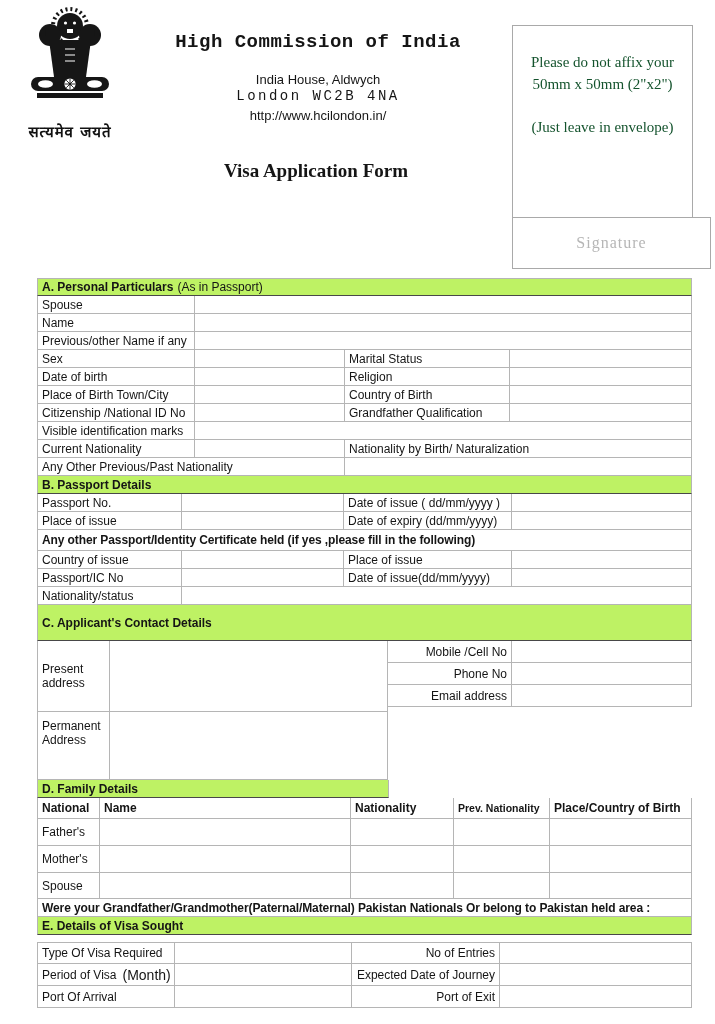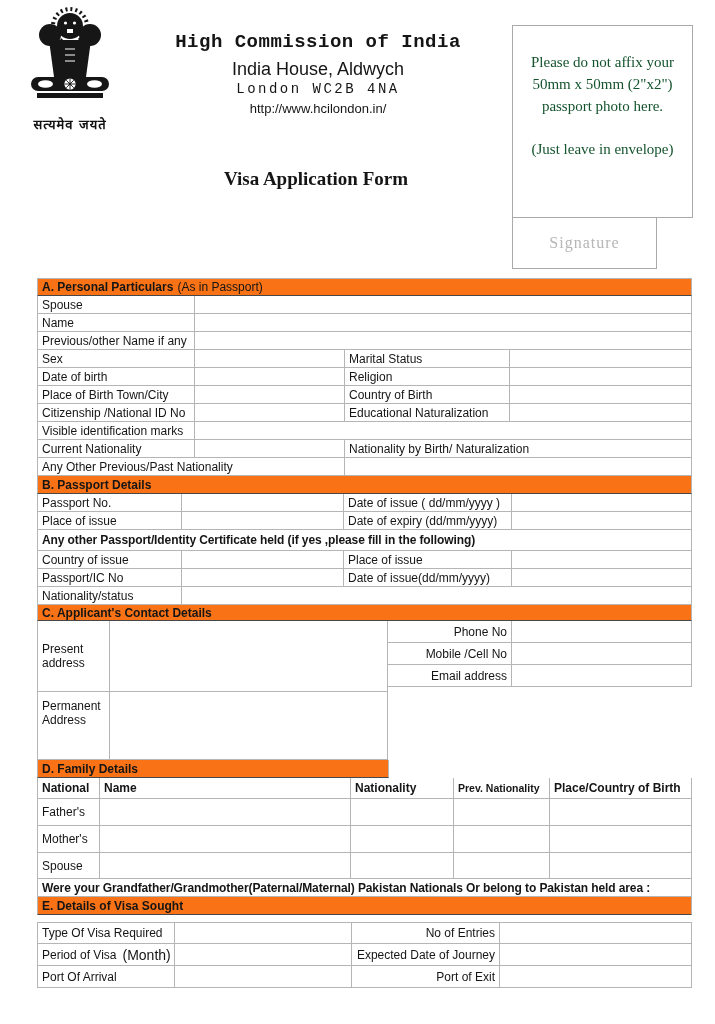--- a/index.html
+++ b/index.html
@@ -1,69 +1,69 @@
 <!DOCTYPE html>
 <html><head>
 <meta charset="utf-8">
 <style>
   html,body{margin:0;padding:0;background:#fff;}
   .page{position:relative;width:715px;height:1024px;background:#fff;overflow:hidden;
         font-family:"Liberation Sans",sans-serif;color:#151515;}
 
   
   .emblem{position:absolute;left:28px;top:5px;width:84px;text-align:center;}
-  .emblem-caption{font-family:"DejaVu Sans",sans-serif;font-size:13px;font-weight:bold;
-                  margin-top:10px;color:#111;letter-spacing:1px;}
+  .emblem-caption{font-family:"DejaVu Sans",sans-serif;font-size:15px;font-weight:bold;
+                  margin-top:16px;color:#111;letter-spacing:1px;}
   .hdr-center{position:absolute;left:132px;top:31px;width:372px;text-align:center;}
   .org-name{font-family:"Liberation Mono","DejaVu Sans Mono",monospace;font-weight:bold;
             font-size:19px;letter-spacing:.5px;}
-  .addr1{font-size:18px;margin-top:6px;}
+  .addr1{font-size:13px;margin-top:19px;}
   .addr2{font-family:"Liberation Mono","DejaVu Sans Mono",monospace;font-size:14px;
          letter-spacing:2.5px;margin-top:1px;}
   .website{font-size:13px;margin-top:4px;}
-  .form-title{position:absolute;left:0;top:168px;width:632px;text-align:center;
+  .form-title{position:absolute;left:0;top:160px;width:632px;text-align:center;
               font-family:"Liberation Serif",serif;font-weight:bold;font-size:19px;}
 
   .photo-box{position:absolute;left:512px;top:25px;width:181px;height:193px;
              border:1px solid #a9a9a9;box-sizing:border-box;
              font-family:"Liberation Serif",serif;font-size:15px;text-align:center;color:#14532d;}
   .photo-text{padding-top:25px;line-height:22px;}
   .photo-note{margin-top:21px;}
-  .sign-box{position:absolute;left:512px;top:217px;width:145px;height:52px;
+  .sign-box{position:absolute;left:512px;top:217px;width:199px;height:52px;
             border:1px solid #a9a9a9;box-sizing:border-box;
             display:flex;align-items:center;justify-content:center;
             font-family:"Liberation Serif",serif;font-size:16px;color:#b6b6b6;letter-spacing:1px;}
 
   
   .ftable{position:absolute;left:37px;top:278px;width:655px;}
   .row{display:flex;border-left:1px solid #b5b5b5;height:18px;box-sizing:border-box;}
   .cell{box-sizing:border-box;border-right:1px solid #b5b5b5;border-bottom:1px solid #b5b5b5;
         font-size:12px;display:flex;align-items:center;padding:0 4px;
         overflow:hidden;white-space:nowrap;}
   .bar{box-sizing:border-box;height:18px;border-left:1px solid #b5b5b5;border-right:1px solid #b5b5b5;
-       border-bottom:1px solid #484848;background:#f97316;font-size:12px;font-weight:bold;
+       border-bottom:1px solid #484848;background:#bef264;font-size:12px;font-weight:bold;
        display:flex;align-items:center;padding:0 4px;}
   .first{border-top:1px solid #b5b5b5;}
   .sub{font-weight:normal;margin-left:4px;}
   .fill{flex:1;}
   .ra{justify-content:flex-end;text-align:right;}
   .b{font-weight:bold;}
   .wrap{white-space:normal;line-height:14px;}
   .vtop{align-items:flex-start;padding-top:7px;}
   .notecell{font-weight:bold;letter-spacing:-.1px;text-align:center;}
   .void{border:none;}
   .small{font-size:10.5px;}
   .month{font-size:14px;margin-left:6px;}
 
   .w157{width:157px}.w150{width:150px}.w165{width:165px}
   .w144{width:144px}.w162{width:162px}.w168{width:168px}
   .w72{width:72px}.w278{width:278px}.w124{width:124px}
   .w62{width:62px}.w251{width:251px}.w103{width:103px}.w96{width:96px}
   .w137{width:137px}.w177{width:177px}.w148{width:148px}.w307{width:307px}
-  .h20{height:16px}.h21{height:21px}.h22{height:22px}.h26{height:26px}
+  .h20{height:36px}.h21{height:21px}.h22{height:22px}.h26{height:26px}
   .h27{height:27px}.h68{height:68px}.h71{height:71px}
   .dbar{width:352px;}
   .gap7{height:7px;}
   .ccol{display:flex;flex-direction:column;flex:1;}
   .mrow{display:flex;height:22px;}
   .mrow .cell{height:22px;}
 </style>
 </head>
 <body>
 
@@ -101,21 +101,20 @@
     <div class="org-name">High Commission of India</div>
     <div class="addr1">India House, Aldwych</div>
     <div class="addr2">London WC2B 4NA</div>
     <div class="website">http://www.hcilondon.in/</div>
   </div>
 
   <div class="photo-box">
     <div class="photo-text">
       <div>Please do not affix your</div>
       <div>50mm x 50mm (2"x2")</div>
-      <div>passport photo here.</div>
       <div class="photo-note">(Just leave in envelope)</div>
     </div>
   </div>
   <div class="sign-box">
     <span>Signature</span>
   </div>
 
   <div class="form-title">Visa Application Form</div>
 
   <div class="ftable">
@@ -150,21 +149,21 @@
     </div>
     <div class="row">
       <div class="cell w157">Place of Birth Town/City</div>
       <div class="cell w150"></div>
       <div class="cell w165">Country of Birth</div>
       <div class="cell fill"></div>
     </div>
     <div class="row">
       <div class="cell w157">Citizenship /National ID No</div>
       <div class="cell w150"></div>
-      <div class="cell w165">Educational Naturalization</div>
+      <div class="cell w165">Grandfather Qualification</div>
       <div class="cell fill"></div>
     </div>
     <div class="row">
       <div class="cell w157">Visible identification marks</div>
       <div class="cell fill"></div>
     </div>
     <div class="row">
       <div class="cell w157">Current Nationality</div>
       <div class="cell w150"></div>
       <div class="cell fill">Nationality by Birth/ Naturalization</div>
@@ -210,25 +209,25 @@
     </div>
 
     <div class="bar h20">
       <span>C. Applicant's Contact Details</span>
     </div>
     <div class="row h71">
       <div class="cell w72 wrap">Present address</div>
       <div class="cell w278"></div>
       <div class="ccol">
         <div class="mrow">
-          <div class="cell w124 ra">Phone No</div>
+          <div class="cell w124 ra">Mobile /Cell No</div>
           <div class="cell fill"></div>
         </div>
         <div class="mrow">
-          <div class="cell w124 ra">Mobile /Cell No</div>
+          <div class="cell w124 ra">Phone No</div>
           <div class="cell fill"></div>
         </div>
         <div class="mrow">
           <div class="cell w124 ra">Email address</div>
           <div class="cell fill"></div>
         </div>
       </div>
     </div>
     <div class="row h68">
       <div class="cell w72 wrap vtop">Permanent Address</div>

